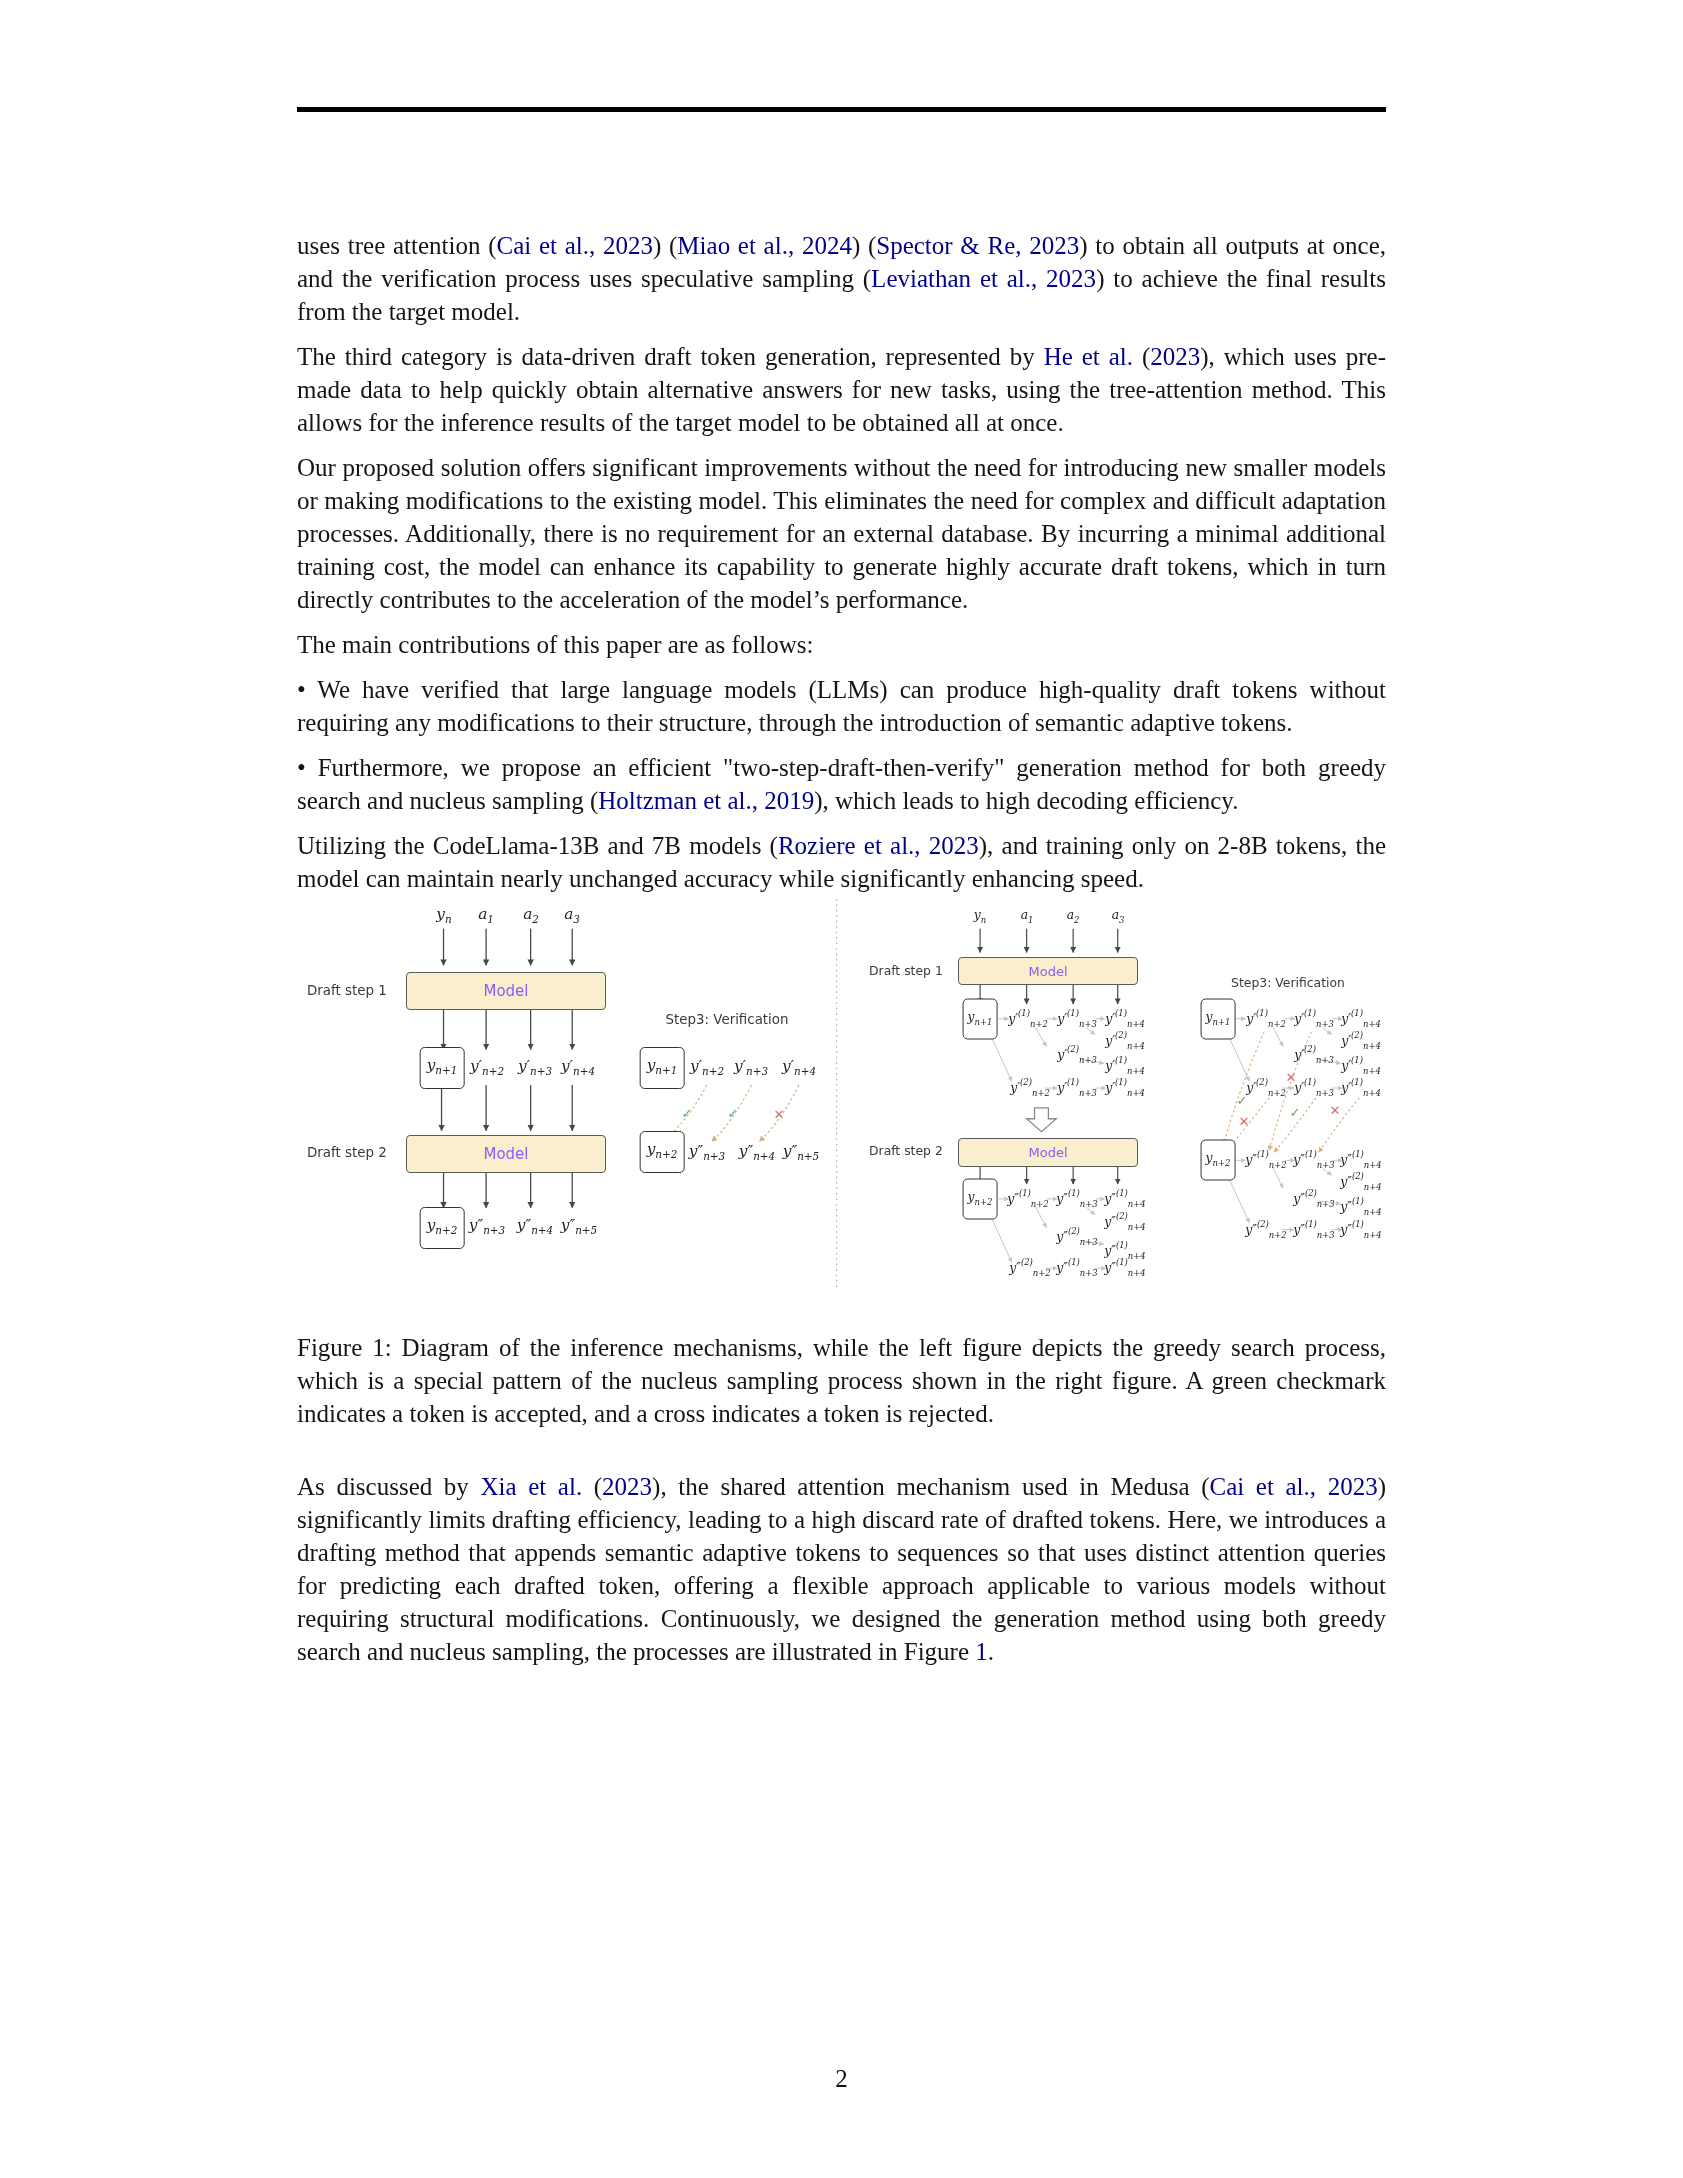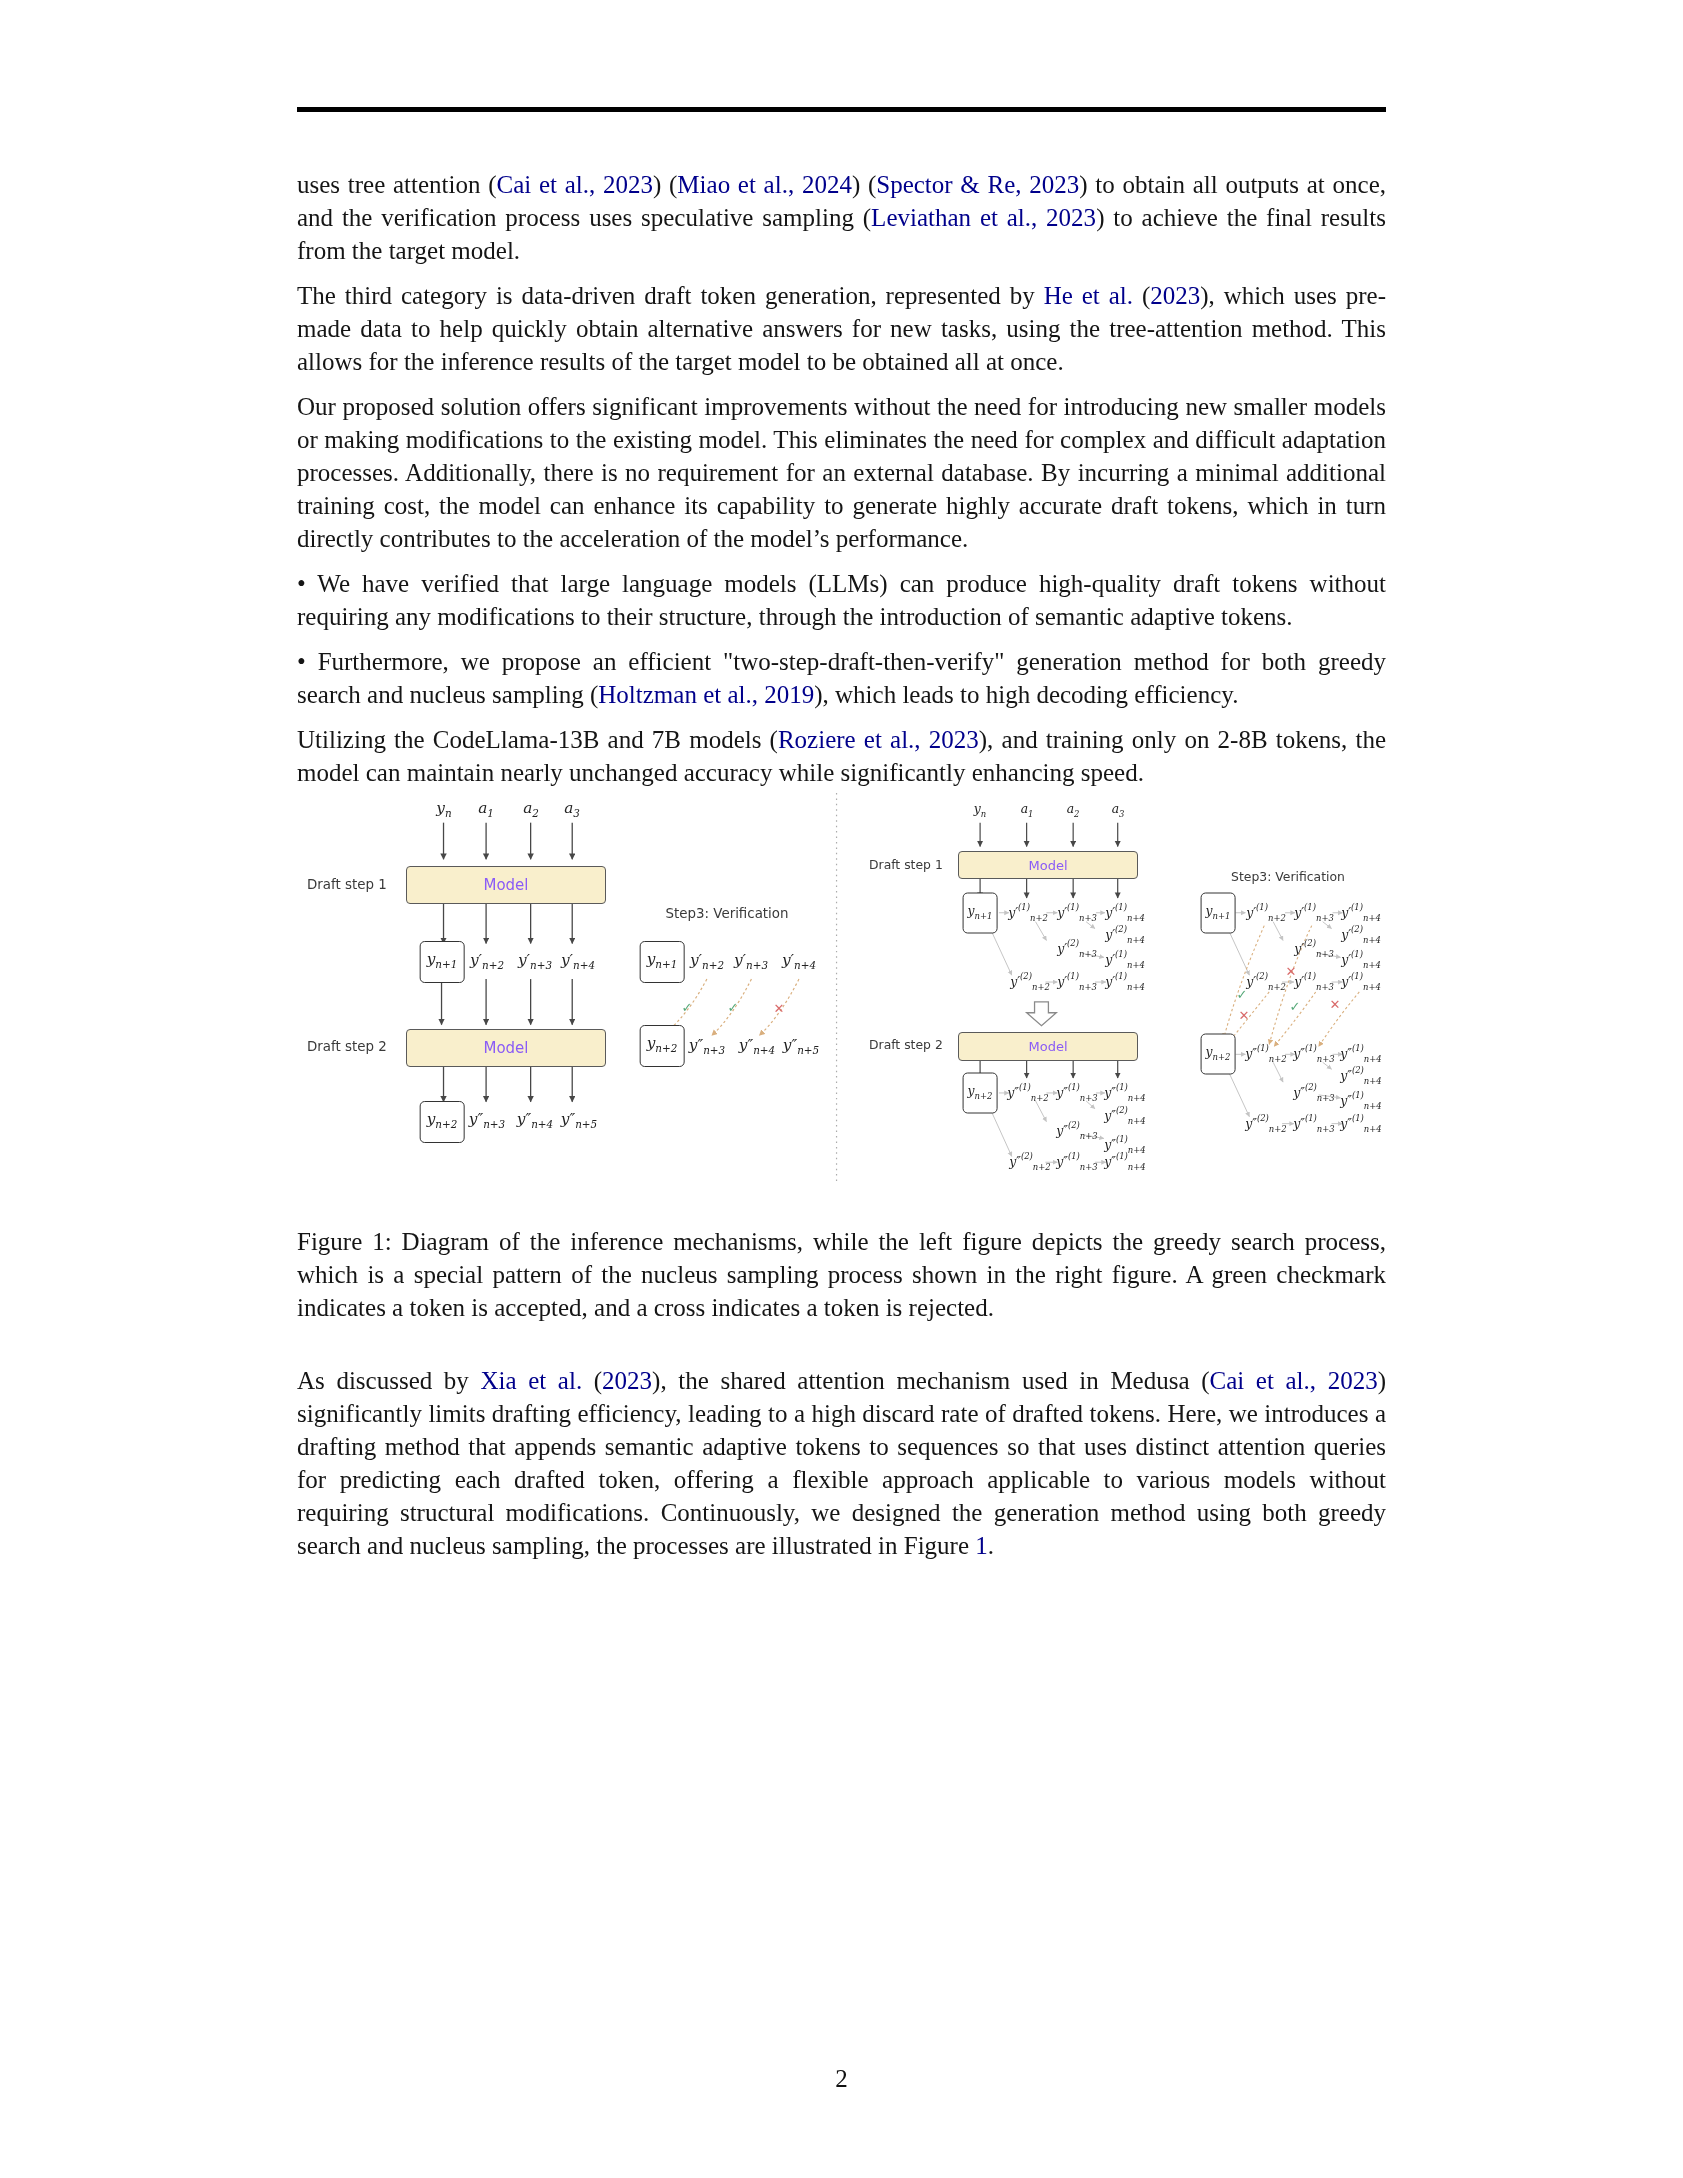--- a/index.html
+++ b/index.html
@@ -1,21 +1,21 @@
 <!DOCTYPE html>
 <html><head>
 <meta charset="utf-8">
 <style>
   html,body{margin:0;padding:0;background:#ffffff;}
   .page{position:relative;width:1683px;height:2178px;background:#ffffff;color:#151515;overflow:hidden;}
   .rule{width:1089px;height:5px;background:#000;margin:107px auto 0;}
   .content{width:1089px;margin:0 auto;font-family:"Liberation Serif","DejaVu Serif",serif;
            font-size:25px;line-height:33px;text-align:justify;}
   .content p{margin:12px 0 0;}
-  .content p.p-first{margin-top:56px;}
+  .content p.p-first{margin-top:117px;}
   .cite{color:#00008B;}
   h2{margin:50px 0 0;font-size:33px;line-height:40px;font-weight:bold;text-align:left;}
   h2 .secnum{margin-right:28px;}
   p.caption{margin-top:38px;}
   p.p6{margin-top:40px;}
   .pageno{position:absolute;top:2065px;left:0;width:100%;text-align:center;
           font-family:"Liberation Serif",serif;font-size:25px;color:#111;}
 
   
   .fig{position:relative;height:398px;margin:0;font-family:"DejaVu Sans","Liberation Sans",sans-serif;
@@ -45,20 +45,21 @@
 </head>
 <body>
 
 <div class="page">
   <div class="rule"></div>
 
   <div class="content">
     <p class="p-first"><span>uses tree attention (</span><span class="cite">Cai et al., 2023</span><span>) (</span><span class="cite">Miao et al., 2024</span><span>) (</span><span class="cite">Spector &amp; Re, 2023</span><span>) to obtain all outputs at once, and the verification process uses speculative sampling (</span><span class="cite">Leviathan et al., 2023</span><span>) to achieve the final results from the target model.</span></p>
     <p><span>The third category is data-driven draft token generation, represented by </span><span class="cite">He et al.</span><span> (</span><span class="cite">2023</span><span>), which uses pre-made data to help quickly obtain alternative answers for new tasks, using the tree-attention method. This allows for the inference results of the target model to be obtained all at once.</span></p>
     <p><span>Our proposed solution offers significant improvements without the need for introducing new smaller models or making modifications to the existing model. This eliminates the need for complex and difficult adaptation processes. Additionally, there is no requirement for an external database. By incurring a minimal additional training cost, the model can enhance its capability to generate highly accurate draft tokens, which in turn directly contributes to the acceleration of the model’s performance.</span></p>
+    <p><span>The main contributions of this paper are as follows:</span></p>
     <p><span>• We have verified that large language models (LLMs) can produce high-quality draft tokens without requiring any modifications to their structure, through the introduction of semantic adaptive tokens.</span></p>
     <p><span>• Furthermore, we propose an efficient "two-step-draft-then-verify" generation method for both greedy search and nucleus sampling (</span><span class="cite">Holtzman et al., 2019</span><span>), which leads to high decoding efficiency.</span></p>
     <p><span>Utilizing the CodeLlama-13B and 7B models (</span><span class="cite">Roziere et al., 2023</span><span>), and training only on 2-8B tokens, the model can maintain nearly unchanged accuracy while significantly enhancing speed.</span></p>
 
     <div class="fig">
       <svg width="1089" height="398" viewBox="0 0 1100 402">
         <defs>
           <marker id="mD" markerWidth="7" markerHeight="7" refX="4.6" refY="2.5" orient="auto">
             <path d="M0,0 L5,2.5 L0,5 Z" fill="#474747"></path>
             </marker>

